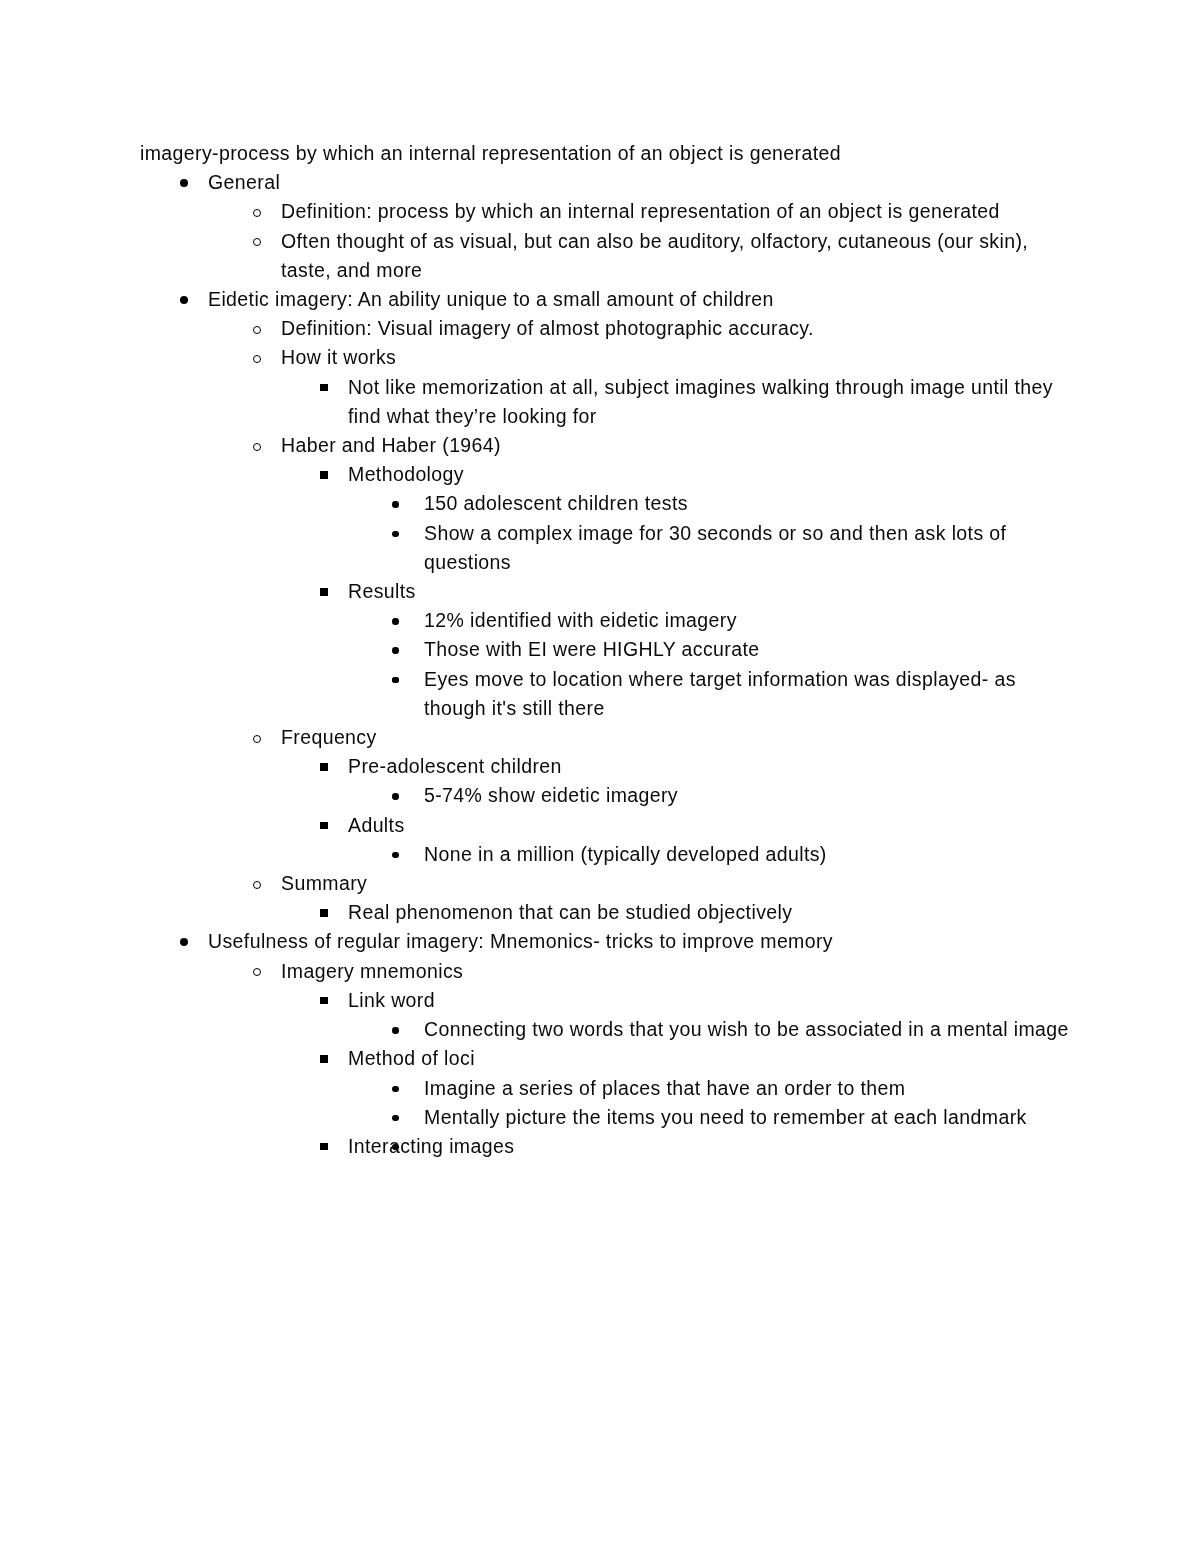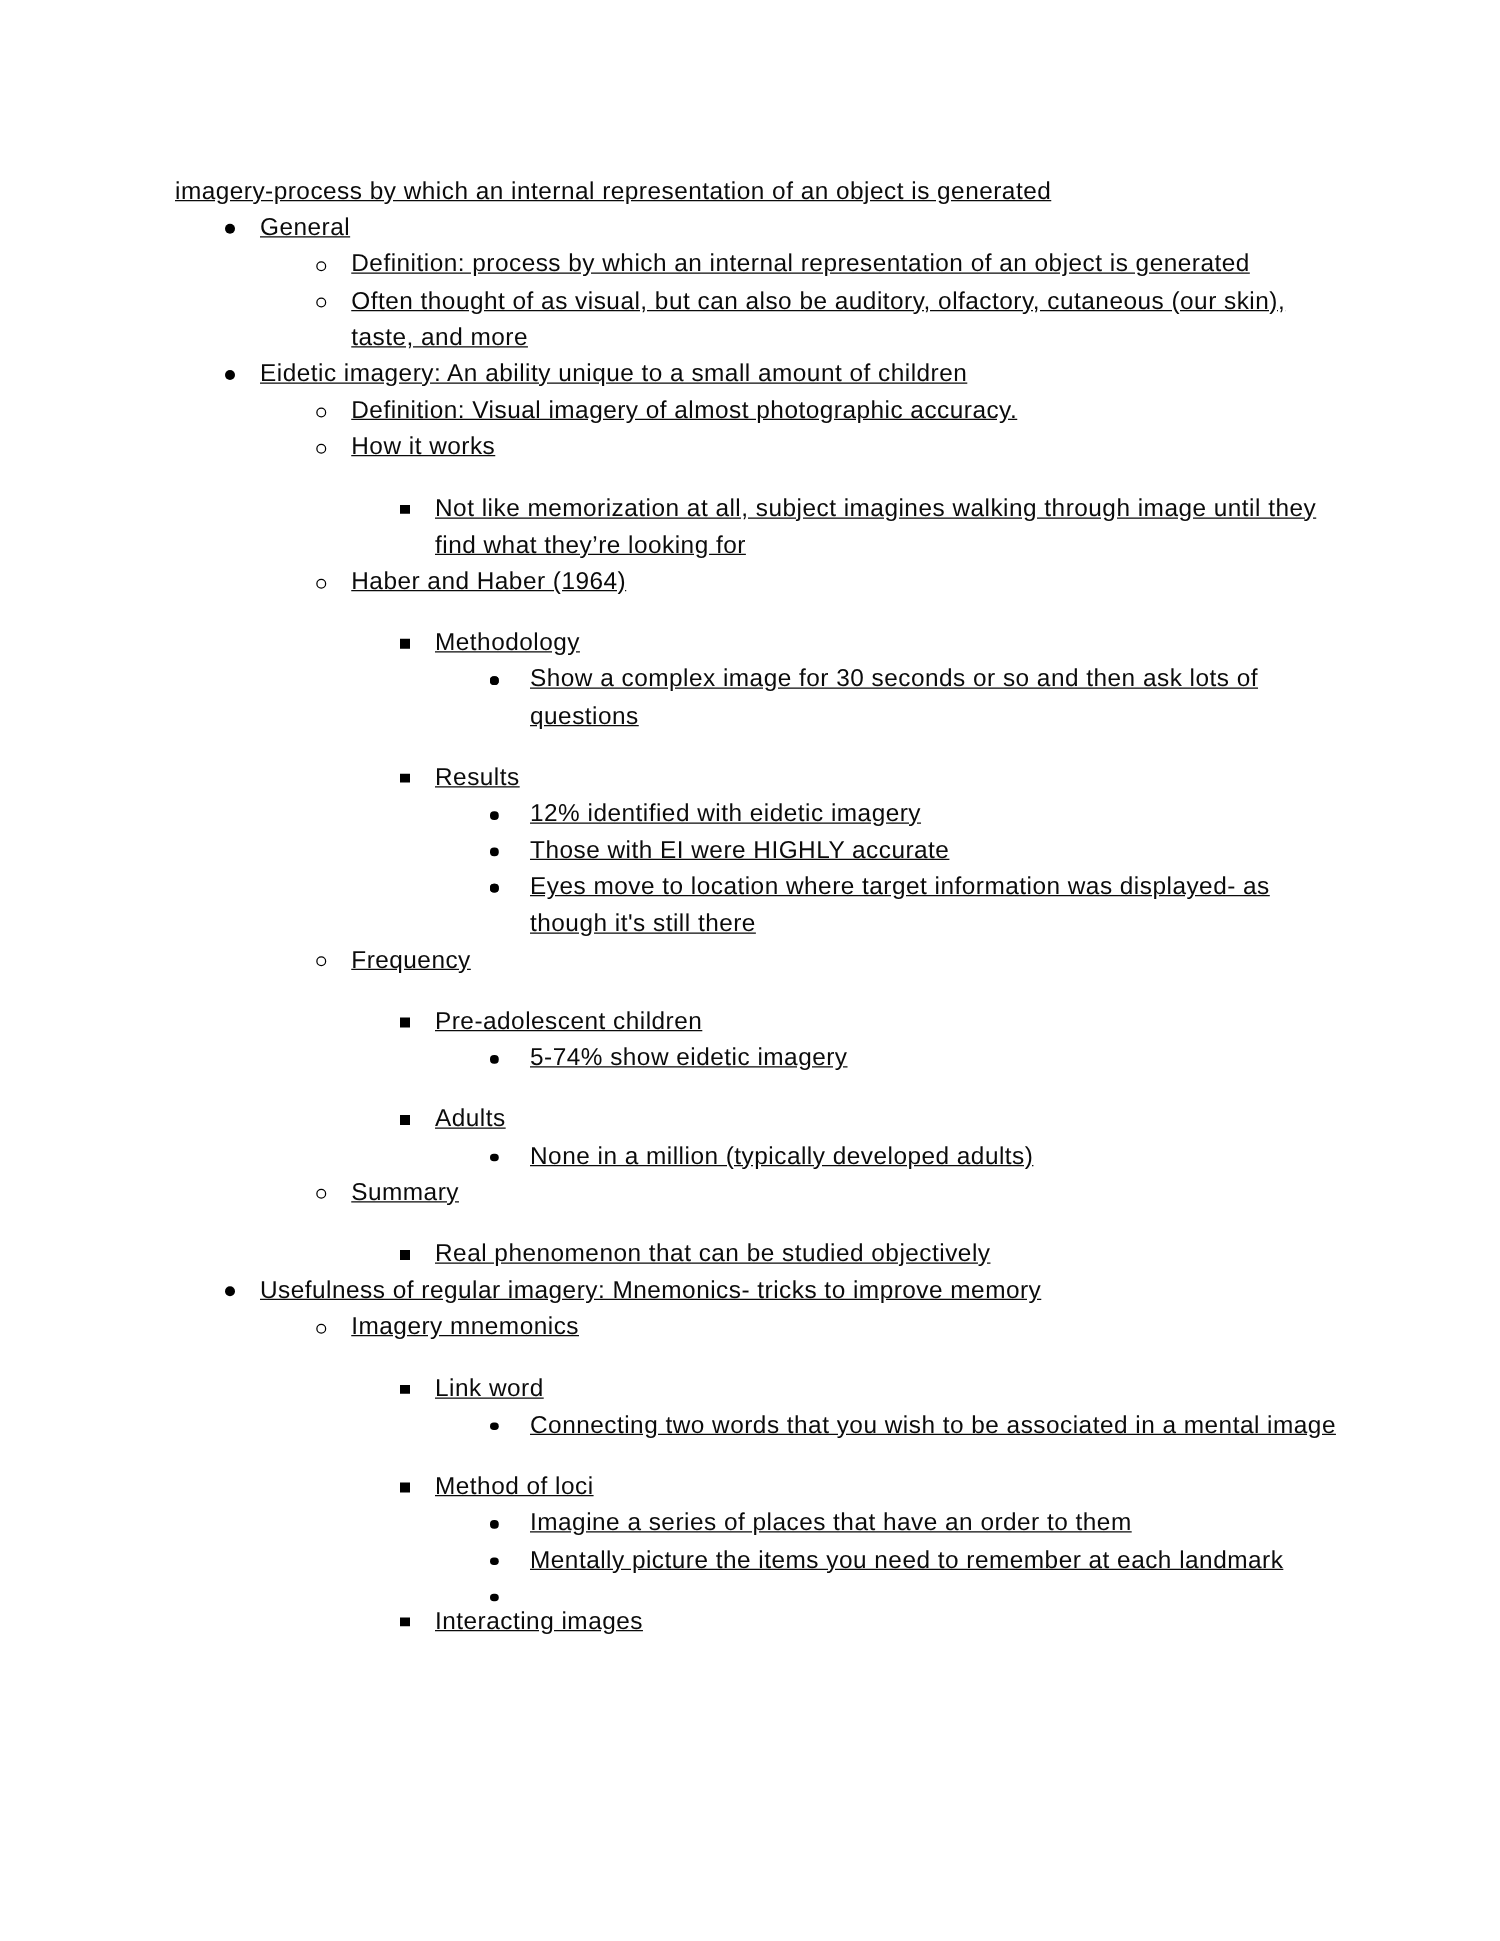--- a/index.html
+++ b/index.html
@@ -24,31 +24,30 @@
     left: 140px;
     top: 139px;
     width: 930px;
   }
   .line {
     position: relative;
     font-size: 19.5px;
     line-height: 29.2px;
     letter-spacing: 0.02em;
     color: #0b0b0b;
-    text-decoration: underline;
   }
   
   .lvl0 { padding-left: 0; }
 
   
   .lvl1 { padding-left: 68px; }
   
   .lvl2 { padding-left: 141px; }
   
-  .lvl3 { padding-left: 208px; margin-top: 20px; }
+  .lvl3 { padding-left: 208px; }
   
   .lvl4 { padding-left: 284px; }
 
   .marker {
     position: absolute;
     display: block;
   }
   
   .m-disc {
     left: 40px;
@@ -126,20 +125,21 @@
       <div class="line lvl2">
         <span class="marker m-circle"></span>
         <span class="txt">Haber and Haber (1964)</span>
       </div>
       <div class="line lvl3">
         <span class="marker m-square"></span>
         <span class="txt">Methodology</span>
       </div>
       <div class="line lvl4">
         <span class="marker m-small"></span>
+        <span class="txt">150 adolescent children tests</span>
       </div>
       <div class="line lvl4">
         <span class="marker m-small"></span>
         <span class="txt">Show a complex image for 30 seconds or so and then ask lots of questions</span>
       </div>
       <div class="line lvl3">
         <span class="marker m-square"></span>
         <span class="txt">Results</span>
       </div>
       <div class="line lvl4">

